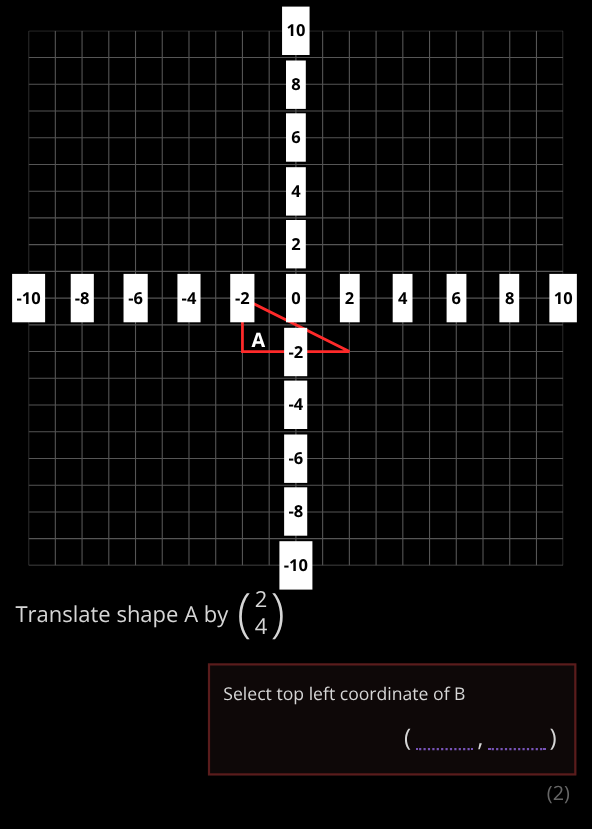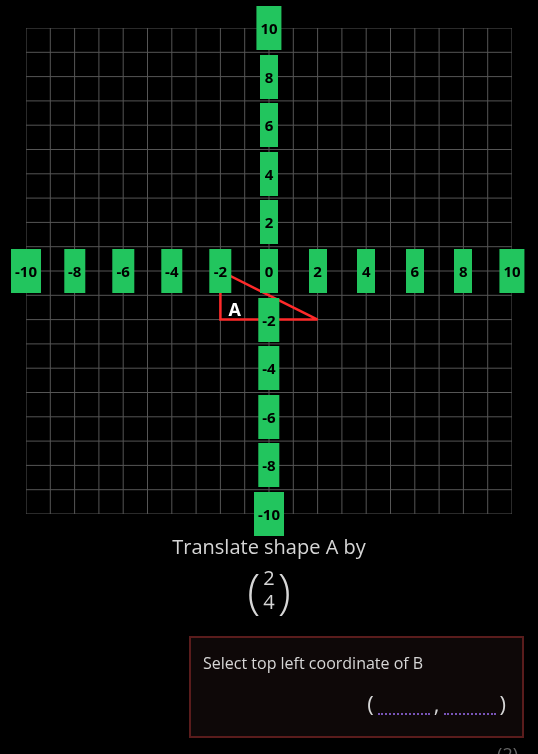--- a/index.html
+++ b/index.html
@@ -9,21 +9,21 @@
     font-family: "Segoe UI", "Open Sans", sans-serif;
     width: 538px;
     height: 754px;
     overflow: hidden;
   }
   .container { width: 538px; }
   .graph-wrap { width: 538px; height: 525px; position: relative; }
   svg.grid { position: absolute; top: 28px; left: 26px; }
   .axis-label {
     position: absolute;
-    background: #22c55e;
+    background: #ffffff;
     color: #000;
     font-weight: 700;
     font-size: 15px;
     padding: 12px 4px;
     min-width: 18px;
     text-align: center;
     transform: translate(-50%, -50%);
   }
   .shape-label {
     position: absolute;
@@ -32,21 +32,20 @@
     font-size: 18px;
   }
   .question {
     padding: 8px 14px 4px 14px;
     font-size: 20px;
     color: #d6d6d6;
     display: flex;
     align-items: center;
     gap: 6px;
     flex-wrap: nowrap;
-    flex-direction: column;
   }
   .vector-wrap {
     display: inline-flex;
     align-items: center;
     gap: 3px;
     margin: 0 2px;
   }
   .vector-col {
     display: inline-flex;
     flex-direction: column;

